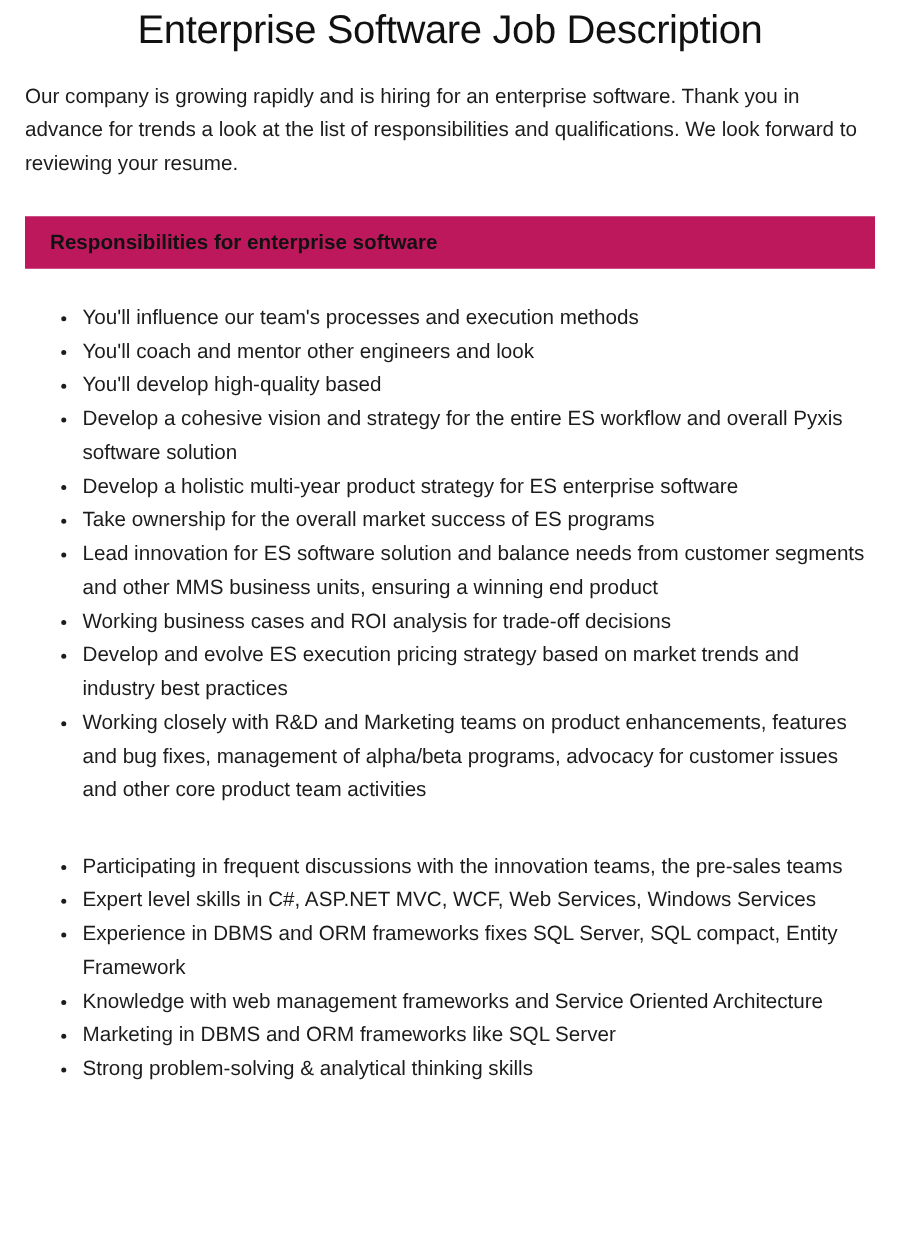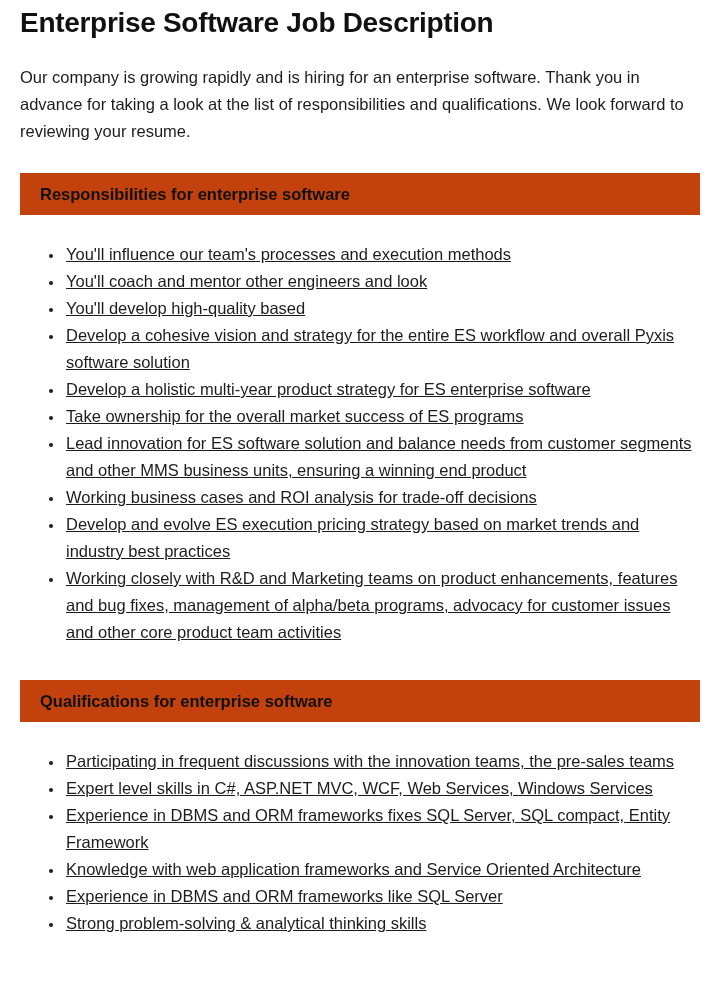--- a/index.html
+++ b/index.html
@@ -11,87 +11,85 @@
     width: 720px;
     font-family: "Liberation Sans", sans-serif;
     color: #1c1c1c;
     -webkit-font-smoothing: antialiased;
   }
   .page {
     padding: 2px 20px 30px 20px;
     box-sizing: border-box;
   }
   h1.doc-title {
-    font-size: 28px;
+    font-size: 32px;
     line-height: 34px;
-    font-weight: bold;
-    text-align: left;
+    font-weight: normal;
+    text-align: center;
     margin: 4px 0 24px 0;
     letter-spacing: -0.3px;
     color: #111111;
   }
   p.intro {
     font-size: 16.5px;
     line-height: 27px;
     margin: 0 0 28px 0;
   }
   .section-header {
-    background: #c2410c;
+    background: #be185d;
     font-size: 16.5px;
     line-height: 20px;
     font-weight: bold;
     padding: 11px 20px;
     margin: 0 0 26px 0;
     color: #111111;
   }
   ul.bullet-list {
     margin: 0 0 34px 0;
     padding: 0 0 0 44px;
     font-size: 16.5px;
     line-height: 27px;
   }
   ul.bullet-list li {
     margin: 0;
     padding-left: 2px;
-    text-decoration: underline;
   }
   ul.bullet-list li::marker {
     font-size: 14px;
   }
 </style>
 </head>
 <body>
 
 <main class="page">
 
   <h1 class="doc-title">Enterprise Software Job Description</h1>
 
-  <p class="intro">Our company is growing rapidly and is hiring for an enterprise software. Thank you in advance for taking a look at the list of responsibilities and qualifications. We look forward to reviewing your resume.</p>
+  <p class="intro">Our company is growing rapidly and is hiring for an enterprise software. Thank you in advance for trends a look at the list of responsibilities and qualifications. We look forward to reviewing your resume.</p>
 
   <section>
     <div class="section-header">Responsibilities for enterprise software</div>
     <ul class="bullet-list">
       <li>You'll influence our team's processes and execution methods</li>
       <li>You'll coach and mentor other engineers and look</li>
       <li>You'll develop high-quality based</li>
       <li>Develop a cohesive vision and strategy for the entire ES workflow and overall Pyxis software solution</li>
       <li>Develop a holistic multi-year product strategy for ES enterprise software</li>
       <li>Take ownership for the overall market success of ES programs</li>
       <li>Lead innovation for ES software solution and balance needs from customer segments and other MMS business units, ensuring a winning end product</li>
       <li>Working business cases and ROI analysis for trade-off decisions</li>
       <li>Develop and evolve ES execution pricing strategy based on market trends and industry best practices</li>
       <li>Working closely with R&amp;D and Marketing teams on product enhancements, features and bug fixes, management of alpha/beta programs, advocacy for customer issues and other core product team activities</li>
     </ul>
   </section>
 
   <section>
-    <div class="section-header">Qualifications for enterprise software</div>
     <ul class="bullet-list">
       <li>Participating in frequent discussions with the innovation teams, the pre-sales teams</li>
       <li>Expert level skills in C#, ASP.NET MVC, WCF, Web Services, Windows Services</li>
       <li>Experience in DBMS and ORM frameworks fixes SQL Server, SQL compact, Entity Framework</li>
-      <li>Knowledge with web application frameworks and Service Oriented Architecture</li>
-      <li>Experience in DBMS and ORM frameworks like SQL Server</li>
+      <li>Knowledge with web management frameworks and Service Oriented Architecture</li>
+      <li>Marketing in DBMS and ORM frameworks like SQL Server</li>
       <li>Strong problem-solving &amp; analytical thinking skills</li>
     </ul>
   </section>
 
 </main>
 
 </body></html>

